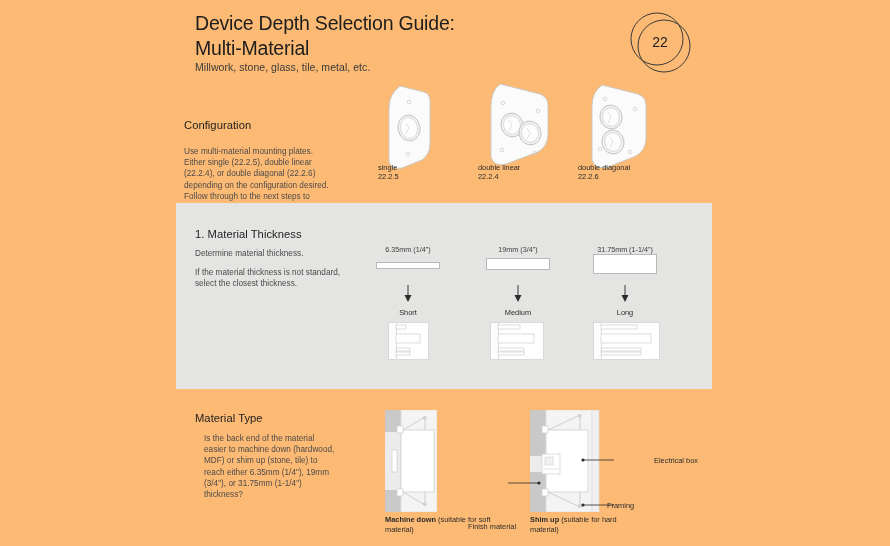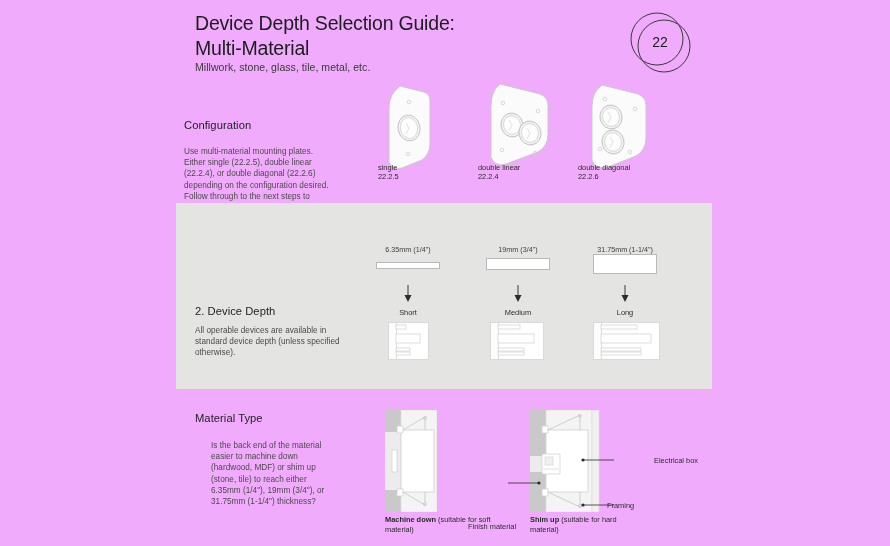--- a/index.html
+++ b/index.html
@@ -12,21 +12,21 @@
     height: 546px;
     position: relative;
     overflow: hidden;
     font-family: "Liberation Sans", sans-serif;
     color: #2b2b2b;
     -webkit-font-smoothing: antialiased;
   }
   .page {
     position: absolute;
     inset: 0;
-    background: #f0abfc;
+    background: #fdba74;
   }
 
   
   .gray-band {
     position: absolute;
     left: 176px;
     top: 203px;
     width: 536px;
     height: 186px;
     background: #e4e4e3;
@@ -104,21 +104,21 @@
   .sec2-block .sec-head { margin-bottom: 8px; }
   .sec2-block p { margin: 0; }
 
   .mat-block {
     position: absolute;
     left: 195px;
     top: 412px;
     width: 150px;
   }
   .mat-block .sec-head { margin-bottom: 8px; }
-  .mat-block p { margin: 16px; }
+  .mat-block p { margin: 9px; }
 
   
   .plate {
     position: absolute;
     top: 82px;
   }
   .plate svg { display: block; }
   .plate-caption {
     position: absolute;
     font-size: 7.4px;
@@ -247,25 +247,26 @@
       <circle cx="52" cy="72" r="1.8" fill="none" stroke="#cfcfcf" stroke-width="0.8"></circle>
     </svg>
   </div>
   <div class="plate-caption" style="left:578px; top:163px;">
     <span class="nm">double diagonal</span>
     <span class="no">22.2.6</span>
   </div>
 
   <div class="gray-band"></div>
 
-
-  <div class="sec2-block">
-    <div class="sec-head">2. Device Depth</div>
-    <p class="body-txt">All operable devices are available in standard device depth (unless specified otherwise).</p>
-  </div>
+  <div class="sec1-block">
+    <div class="sec-head">1. Material Thickness</div>
+    <p class="body-txt">Determine material thickness.</p>
+    <p class="body-txt">If the material thickness is not standard, select the closest thickness.</p>
+  </div>
+
 
   <div class="thk-label" style="left:358px; top:245px; width:100px;">6.35mm (1/4")</div>
   <div class="thk-label" style="left:468px; top:245px; width:100px;">19mm (3/4")</div>
   <div class="thk-label" style="left:575px; top:245px; width:100px;">31.75mm (1-1/4")</div>
 
   <div class="thk-bar" style="left:376px; top:262px; width:64px; height:7px;"></div>
   <div class="thk-bar" style="left:486px; top:258px; width:64px; height:12px;"></div>
   <div class="thk-bar" style="left:593px; top:254px; width:64px; height:20px;"></div>
 
   <div class="arrow" style="left:402px; top:285px;">

